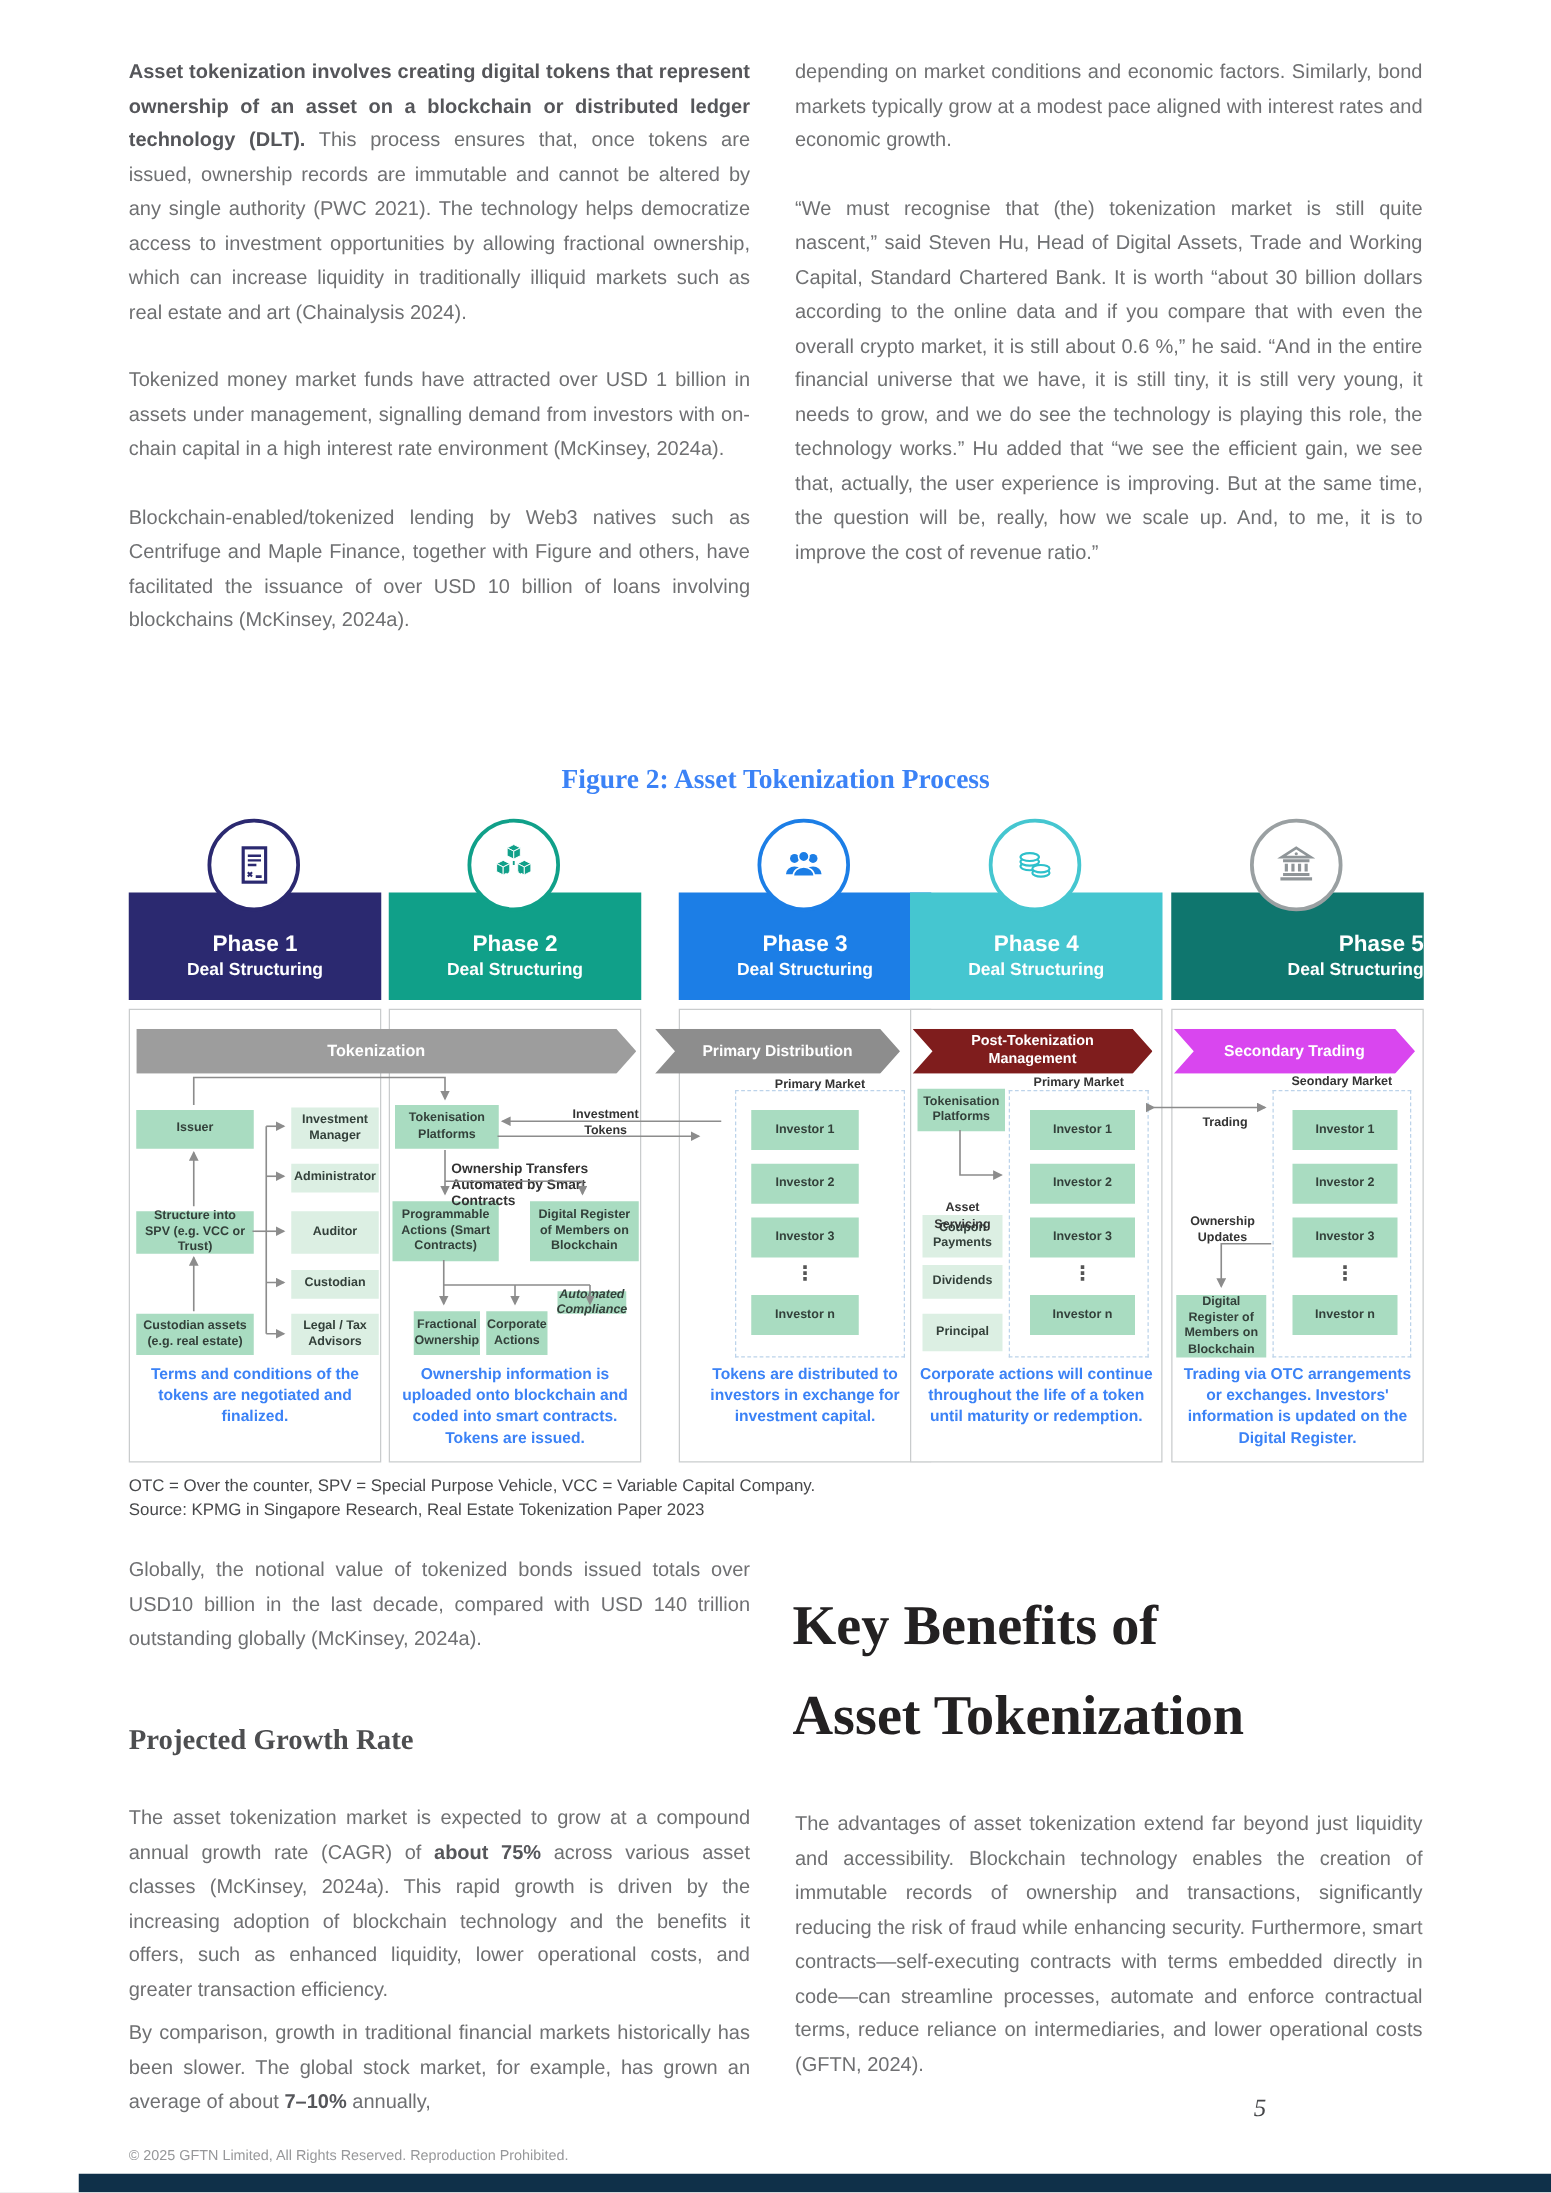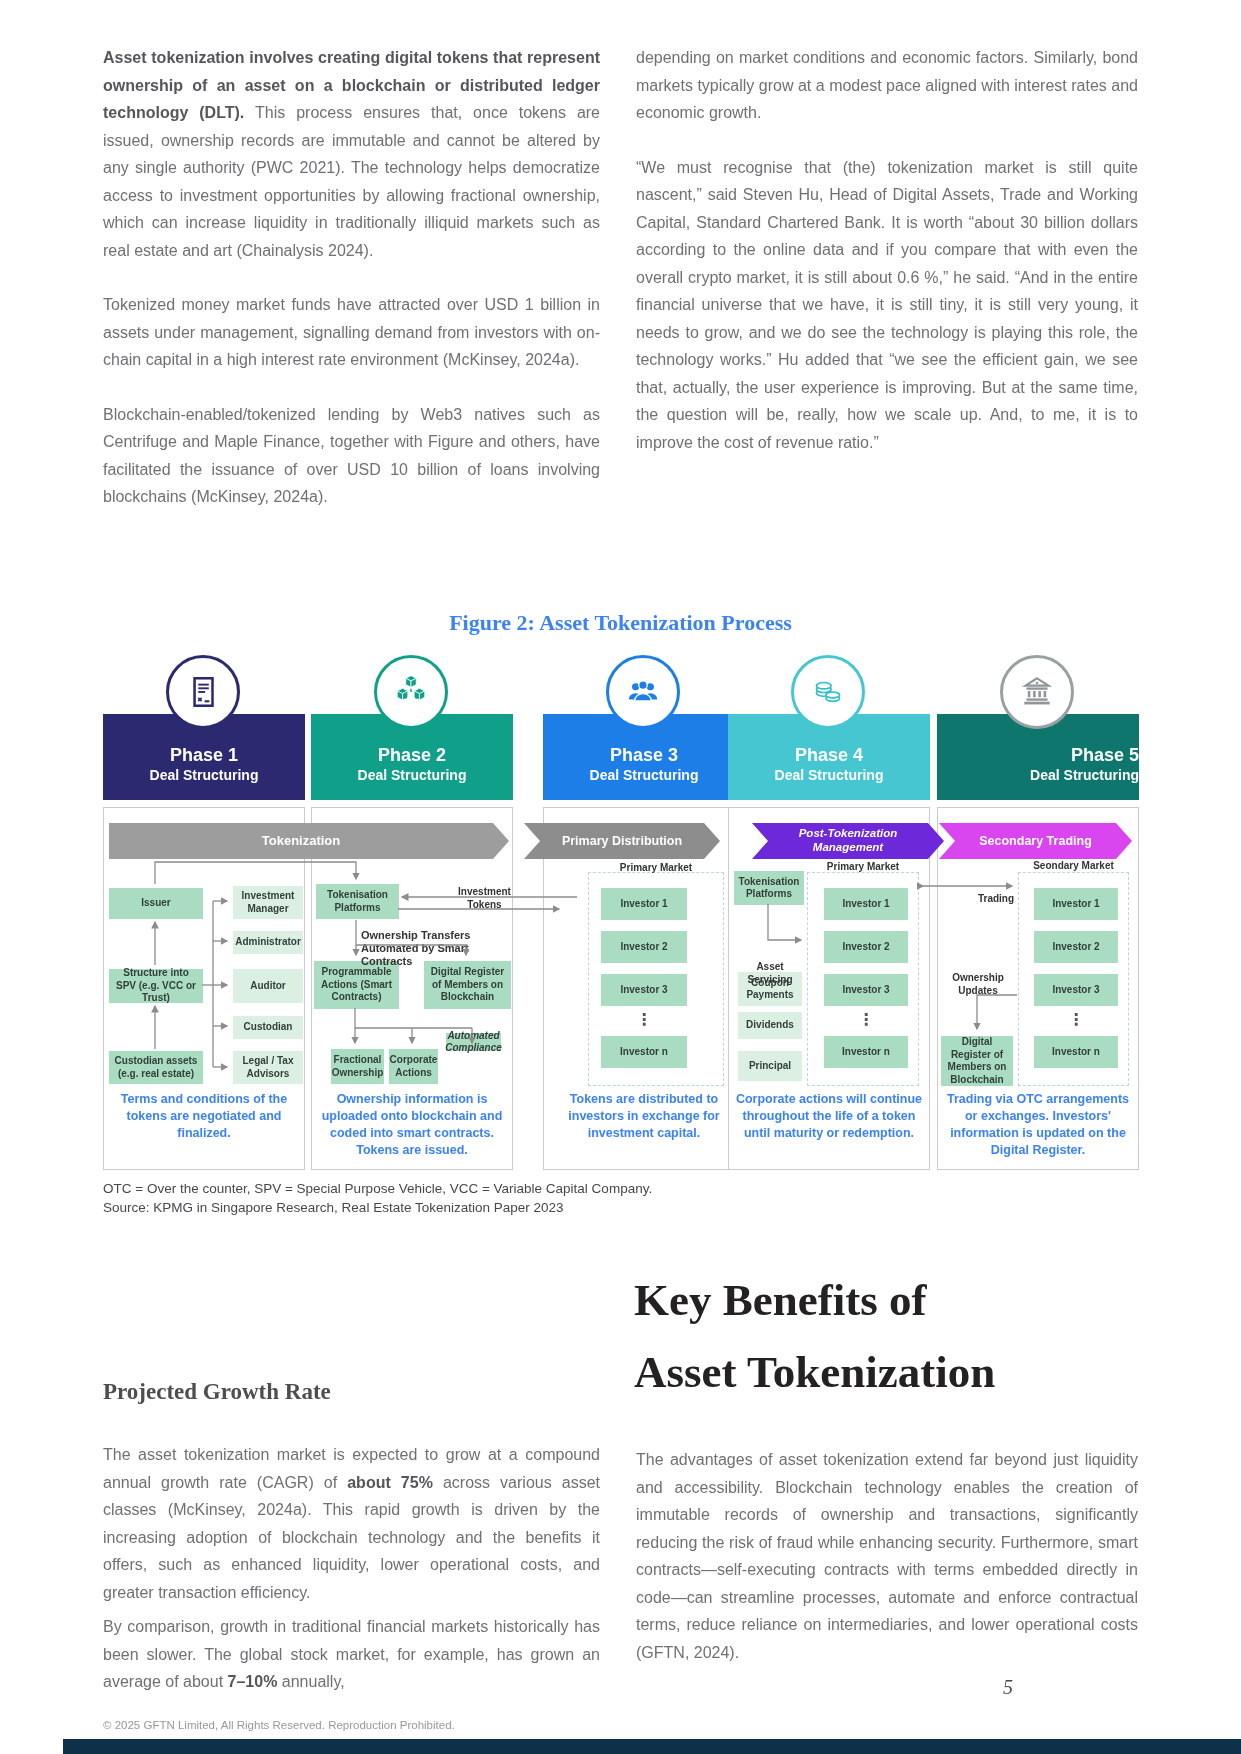--- a/index.html
+++ b/index.html
@@ -207,35 +207,35 @@
           <circle cx="18" cy="9.5" r="1.2" fill="#8f9598"></circle>
         </svg>
       </div>
       <div class="phead" style="background:#0f766e;text-align:right;">
         <div class="t1">Phase 5</div>
         <div class="t2">Deal Structuring</div>
       </div>
       <div class="card">
         <div class="lbl" style="left:80px;top:51px;width:111px;text-align:center;">Seondary  Market</div>
         <div class="dashed" style="left:80px;top:64px;width:111px;height:214px;"></div>
-        <div class="lbl" style="left:28px;top:84px;width:60px;text-align:center;">Trading</div>
+        <div class="lbl" style="left:12px;top:84px;width:60px;text-align:center;">Trading</div>
         <div class="bx g" style="left:96px;top:80px;width:84px;height:32px;">Investor 1</div>
         <div class="bx g" style="left:96px;top:123px;width:84px;height:32px;">Investor 2</div>
         <div class="bx g" style="left:96px;top:166px;width:84px;height:32px;">Investor 3</div>
         <div class="dots" style="left:96px;top:204px;width:84px;">⋮</div>
         <div class="bx g" style="left:96px;top:228px;width:84px;height:32px;">Investor n</div>
         <div class="lbl" style="left:10px;top:163px;width:60px;text-align:center;">Ownership Updates</div>
         <div class="bx g" style="left:3px;top:228px;width:72px;height:50px;">Digital Register of Members on Blockchain</div>
         <div class="cap">Trading via OTC arrangements or exchanges. Investors' information is updated on the Digital Register.</div>
       </div>
     </div>
 
     <div class="band tipR" style="left:6px;width:400px;background:#9d9d9d;font-size:13px;padding-right:16px;">Tokenization</div>
     <div class="band tipRnotchL" style="left:421px;width:196px;background:#8d8d8d;font-size:12.5px;padding:0 18px;">Primary Distribution</div>
-    <div class="band tipRnotchL" style="left:649px;width:192px;background:#6d28d9;font-size:11.5px;padding:0 20px;font-style:italic;">Post-Tokenization Management</div>
+    <div class="band tipRnotchL" style="left:627px;width:192px;background:#7f1d1d;font-size:11.5px;padding:0 20px;">Post-Tokenization Management</div>
     <div class="band tipRnotchL" style="left:836px;width:193px;background:#d946ef;font-size:12.5px;padding:0 18px;">Secondary Trading</div>
 
     <svg class="arrows" viewBox="0 0 1035 363">
       <defs>
         <marker id="ah" markerWidth="7" markerHeight="7" refX="5" refY="3" orient="auto">
           <path d="M0,0 L6,3 L0,6 z" fill="#8c8c8c"></path>
         </marker>
       </defs>
       <g stroke="#8c8c8c" stroke-width="1.3" fill="none">
         <path d="M52,242 L52,199" marker-end="url(#ah)"></path>
@@ -259,20 +259,23 @@
         <path d="M665,97 L665,133 L698,133" marker-end="url(#ah)"></path>
         <path d="M820,79 L909,79" marker-start="url(#ah)" marker-end="url(#ah)"></path>
         <path d="M914,188 L874,188 L874,222" marker-end="url(#ah)"></path>
       </g>
     </svg>
   </div>
 
   <div class="footnote" style="top:1181px;">OTC = Over the counter, SPV = Special Purpose Vehicle, VCC = Variable Capital Company.</div>
   <div class="footnote" style="top:1200px;">Source: KPMG in Singapore Research, Real Estate Tokenization Paper 2023</div>
 
+  <div class="body-text" style="left:103px;top:1243px;width:497px;">
+    <p>Globally, the notional value of tokenized bonds issued totals over USD10 billion in the last decade, compared with USD 140 trillion outstanding globally (McKinsey, 2024a).</p>
+  </div>
   <div class="ll-head">Projected Growth Rate</div>
   <div class="body-text" style="left:103px;top:1441px;width:497px;">
     <p style="margin-bottom:7px;"><span>The asset tokenization market is expected to grow at a compound annual growth rate (CAGR) of </span><span class="lead" style="color:#55565a;">about 75%</span><span> across various asset classes (McKinsey, 2024a). This rapid growth is driven by the increasing adoption of blockchain technology and the benefits it offers, such as enhanced liquidity, lower operational costs, and greater transaction efficiency.</span></p>
     <p><span>By comparison, growth in traditional financial markets historically has been slower. The global stock market, for example, has grown an average of about </span><span class="lead" style="color:#55565a;">7–10%</span><span> annually,</span></p>
   </div>
 
   <div class="lr-head">
     <div>Key Benefits of</div>
     <div>Asset Tokenization</div>
   </div>

